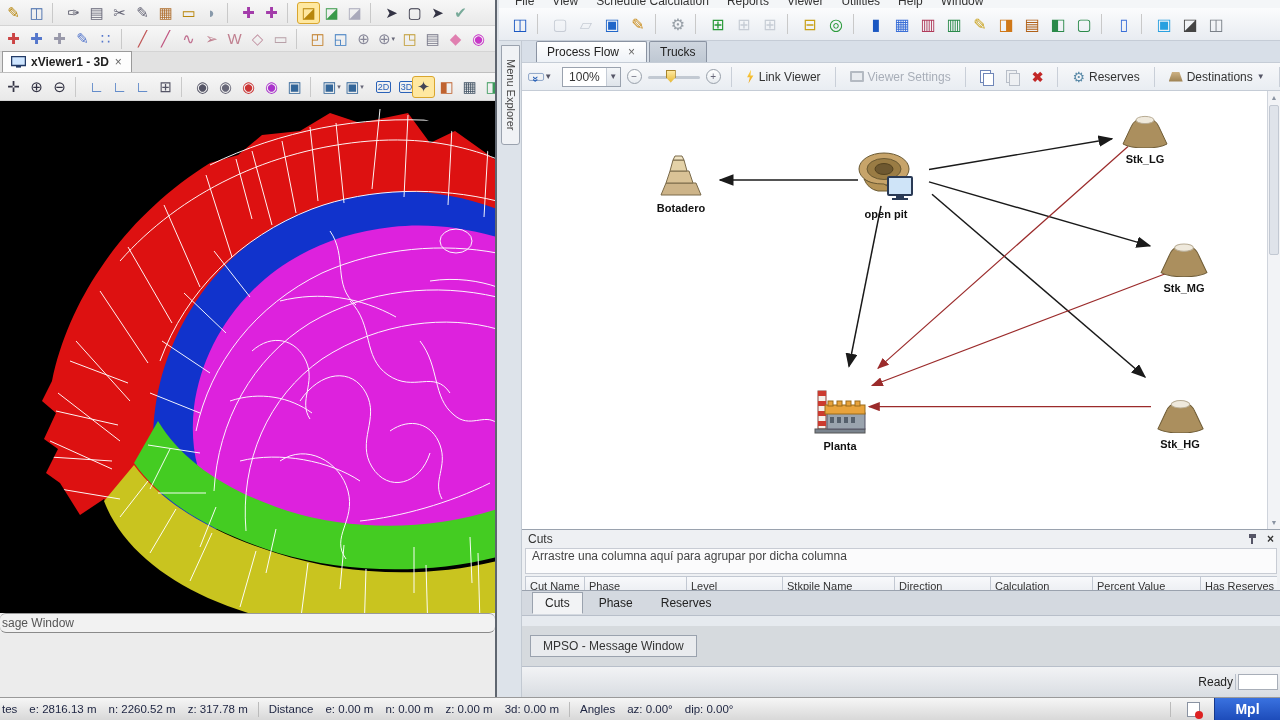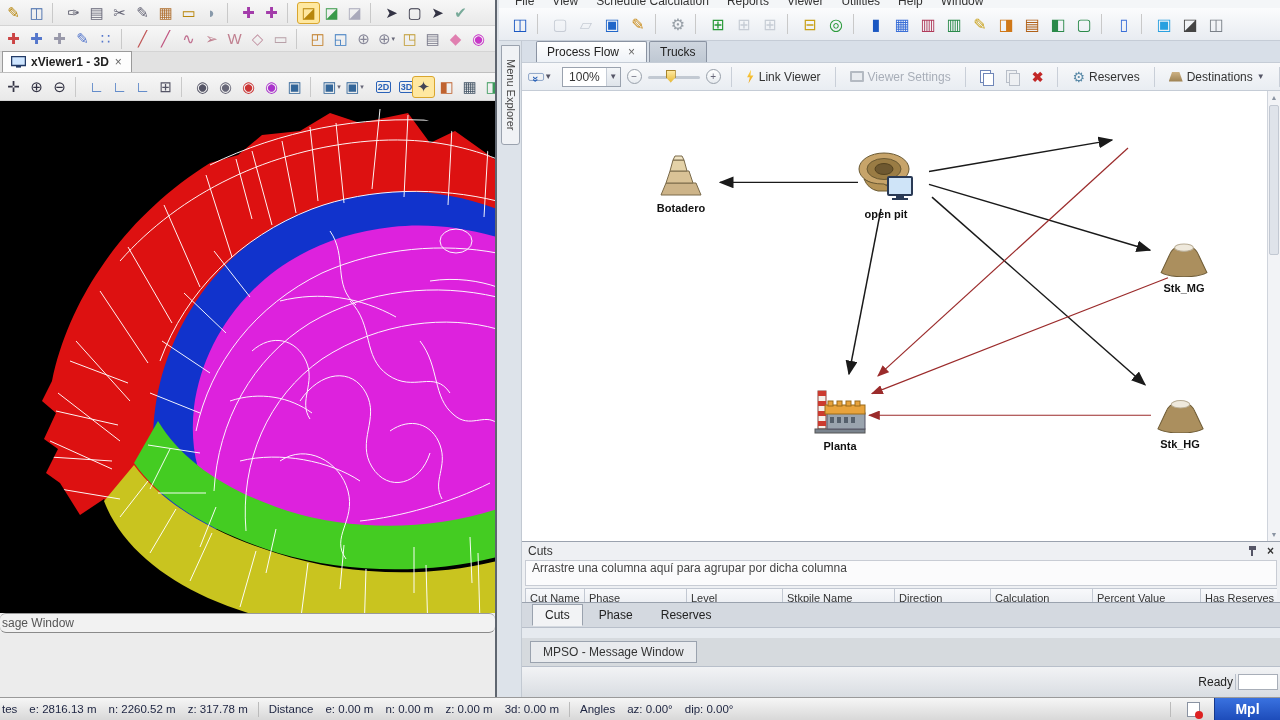--- a/index.html
+++ b/index.html
@@ -6,21 +6,21 @@
   html,body { width:1280px; height:720px; overflow:hidden; font-family:"Liberation Sans",sans-serif; background:#000; }
   #screen { position:relative; width:1280px; height:720px; background:#dfe3e8; }
 
   
   #left-app { position:absolute; left:0; top:0; width:497px; height:697px; background:#f0f0f0; border-right:2px solid #5f6670; }
   .tb { display:flex; align-items:center; height:26px; background:linear-gradient(#f7f7f7,#e9e9e9); border-bottom:1px solid #d4d4d4; padding:0 2px; overflow:hidden; white-space:nowrap; }
   .tbi { display:inline-flex; align-items:center; justify-content:center; width:23px; height:22px; font-size:15px; border-radius:3px; cursor:default; flex:none; }
   .tbi .dd { font-size:7px; color:#667; margin-left:1px; }
   .tbi.hl { background:#ffe8a0; border:1px solid #d9a62e; }
   .tbi.dis { opacity:.9; }
-  .tbi .mini { font-size:9px; font-weight:bold; color:#2a62b8; border:1px solid #2a62b8; border-radius:2px; padding:0 1px; line-height:10px;margin-left:12px; }
+  .tbi .mini { font-size:9px; font-weight:normal; color:#2a62b8; border:1px solid #2a62b8; border-radius:2px; padding:0 1px; line-height:10px;margin-left:12px; }
   .tbsep { width:7px; height:20px; border-left:1px solid #c9c9c9; margin:0 3px 0 4px; flex:none; }
   #ltabs { display:flex; height:21px; background:#e2e2e2; border-bottom:1px solid #bfbfbf; align-items:flex-end; }
   .ltab { display:flex; align-items:center; gap:5px; background:#fdfdfd; border:1px solid #9a9a9a; border-bottom:none; height:21px; padding:0 8px; font-size:12px; font-weight:bold; color:#222; margin-left:2px; }
   .tclose { font-size:12px; color:#666; font-weight:normal; padding:0 1px; }
   #lviewport { position:relative; width:100%; height:512px; background:#000; overflow:hidden; }
   #lviewport svg { display:block; }
   .mesh { stroke:var(--pit-lines,#fff); stroke-width:1; fill:none; opacity:.95; }
   #lmsghead { height:20px; background:#f2f2f2; border-top:1px solid #9a9a9a; border-bottom:1px solid #8a8a8a; font-size:12px; color:#555; padding:2px 2px;border-radius:6px; }
   #lmsgbody { height:64px; background:#ececec; }
 
@@ -79,21 +79,21 @@
   .cclose { font-size:12px; color:#333; font-weight:bold; }
   #groupbar { height:26px; margin:0 3px; background:#fbfbfc; border:1px solid #c8ccd4; display:flex; padding:0 6px; font-size:12px; color:#444; }
   #colrow { flex:1; display:flex; margin:2px 3px 0 3px; overflow:hidden; }
   .chcell { flex:none; height:20px; background:linear-gradient(#f8f9fb,#e9ecf1); border:1px solid #c2c8d2; border-left:none; font-size:11px; color:#333; padding:3px 4px 0 4px; overflow:hidden; }
   .chcell:first-child { border-left:1px solid #c2c8d2; }
 
   #btabs { height:25px; flex:none; background:#d4d9e0; display:flex; align-items:center; padding-left:10px; gap:4px; border-bottom:1px solid #b8bfca; }
   .btab { font-size:12px; color:#222; padding:3px 12px; }
   .btab.active { background:#f2f3f5; border:1px solid #9aa2ae; border-bottom-color:#f2f3f5; }
   #gapstrip { height:10px; flex:none; background:#e6eaef; }
-  #msgtabrow { height:28px; flex:none; background:#d6dade; display:flex; align-items:center; padding-left:8px; }
+  #msgtabrow { height:40px; flex:none; background:#d6dade; display:flex; align-items:center; padding-left:8px; }
   #msgtab { background:#e9ebee; border:1px solid #9aa2ae; font-size:12px; color:#333; padding:3px 12px; }
   #rstatus { height:31px; flex:none; background:linear-gradient(#f2f3f5,#d9dde2); border-top:1px solid #b8bfca; display:flex; align-items:center; justify-content:flex-end; font-size:12px; color:#222; gap:2px; padding-right:2px; }
   #rstatus .rsep { width:1px; height:16px; background:#b8bfca; }
   #rstatus .prog { width:40px; height:16px; background:#fff; border:1px solid #a8aeb8; }
 
   
   #gstatus { position:absolute; left:0; top:697px; width:1280px; height:23px; background:linear-gradient(#f6f6f6,#d8d8d8); border-top:1px solid #9a9a9a; display:flex; align-items:center; font-size:11.5px; color:#1c2340; }
   #gstatus .seg { display:flex; gap:12px; align-items:center; }
   #gstatus .vsep { width:1px; height:15px; background:#bbb; margin:0 10px; }
   #gstatus .filler { flex:1; }
@@ -434,20 +434,27 @@
               <ellipse cx="26" cy="18" rx="17" ry="10.5" fill="#9a7c44" stroke="#6b5a33"></ellipse>
               <ellipse cx="26" cy="18" rx="9" ry="5.5" fill="#6e5830" stroke="#55431f"></ellipse>
               <path d="M6,28 Q10,38 20,40 L32,40 Q30,34 26,33 Q12,33 6,28 Z" fill="#b59356" stroke="#6b5a33"></path>
               <rect x="30" y="26" width="24" height="18" rx="1" fill="#cfe4f8" stroke="#2a3a55" stroke-width="2"></rect>
               <rect x="38" y="44" width="8" height="3" fill="#2a3a55"></rect>
               <rect x="34" y="47" width="16" height="2" fill="#2a3a55"></rect>
             </svg>
             <span class="nlabel">open pit</span>
           </div>
 
+          <div class="flownode" style="left: 578px; top: 19px;">
+            <svg width="50" height="38" viewBox="0 0 50 38">
+              <path d="M3,34 L11,17 Q14,10 20,9 L30,9 Q36,10 39,17 L47,34 Q40,38 25,38 Q10,38 3,34 Z" fill="#ab8f5e" stroke="#6f5c36"></path>
+              <ellipse cx="25" cy="10" rx="9" ry="3.6" fill="#efe9dc" stroke="#b8ac94"></ellipse>
+            </svg>
+            <span class="nlabel">Stk_LG</span>
+          </div>
 
           <div class="flownode" style="left: 617px; top: 146px;">
             <svg width="52" height="40" viewBox="0 0 50 38">
               <path d="M3,34 L11,17 Q14,10 20,9 L30,9 Q36,10 39,17 L47,34 Q40,38 25,38 Q10,38 3,34 Z" fill="#ab8f5e" stroke="#6f5c36"></path>
               <ellipse cx="25" cy="10" rx="9" ry="3.6" fill="#efe9dc" stroke="#b8ac94"></ellipse>
             </svg>
             <span class="nlabel">Stk_MG</span>
           </div>
 
           <div class="flownode" style="left: 613px; top: 303px;">

